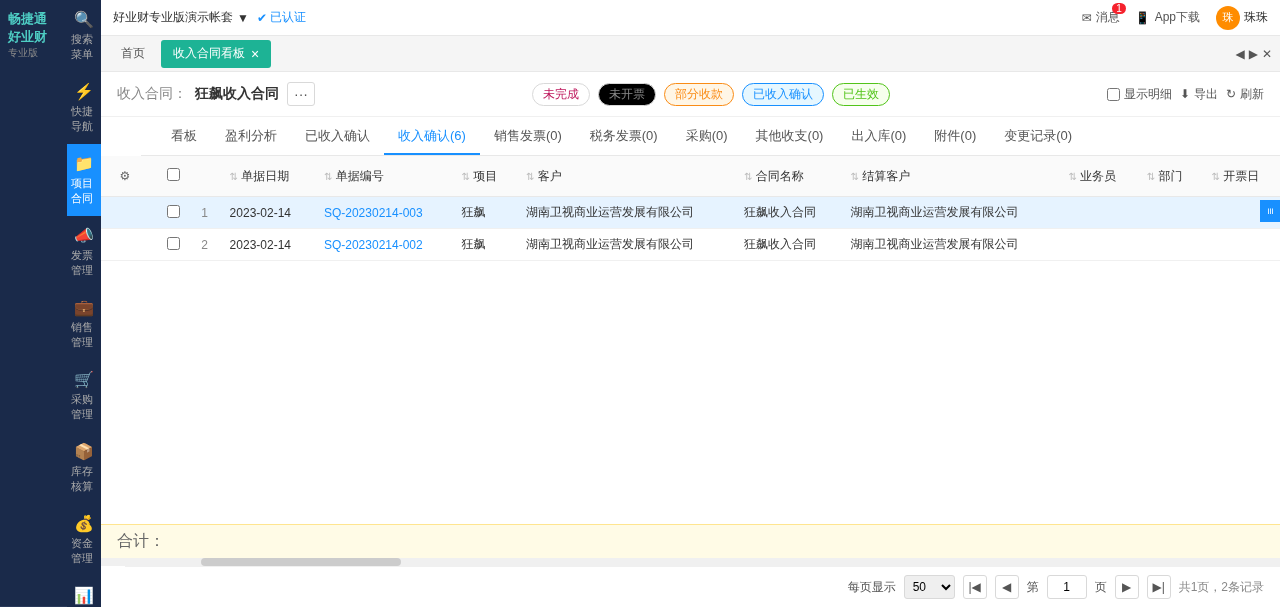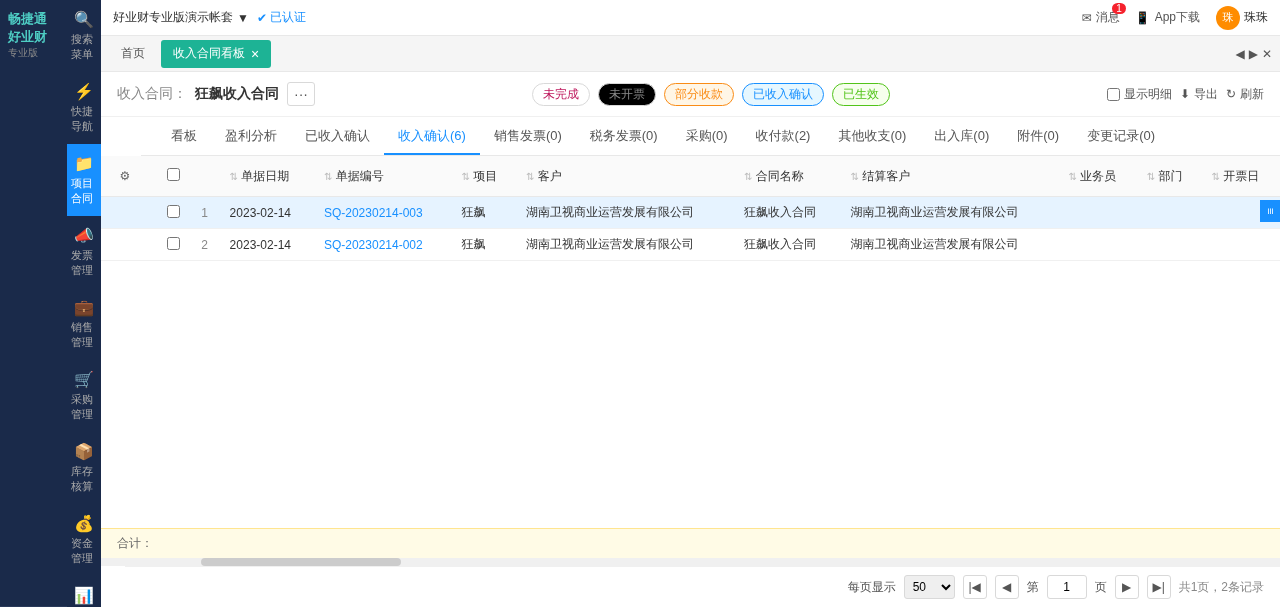--- a/index.html
+++ b/index.html
@@ -68,21 +68,21 @@
     th { padding: 8px 10px; text-align: left; color: #333; font-weight: normal; border-bottom: 1px solid #e8e8e8; white-space: nowrap; font-size: 12px; }
     td { padding: 7px 10px; border-bottom: 1px solid #f0f0f0; color: #333; white-space: nowrap; }
     tr.row-highlight { background: #e6f3ff; }
     .sort-icon { color: #bbb; font-size: 10px; }
     .link-text { color: #1890ff; cursor: pointer; text-decoration: none; }
     .checkbox-cell { width: 30px; text-align: center; }
     .num-cell { width: 30px; text-align: center; color: #888; }
     .settings-btn { width: 28px; height: 24px; display: flex; align-items: center; justify-content: center; cursor: pointer; color: #666; }
 
     
-    .table-footer { padding: 6px 16px; background: #fffbe6; border-top: 1px solid #ffe58f; font-size: 12px; color: #333; display: flex; align-items: center; }
+    .table-footer { padding: 6px 16px; background: #fffbe6; border-top: 1px solid #ffe58f; font-size: 16px; color: #333; display: flex; align-items: center; }
     .total-label { color: #666; }
 
     
     .scrollbar-hint { height: 8px; background: #f0f0f0; position: relative; }
     .scrollbar-thumb { height: 8px; background: #ccc; border-radius: 4px; width: 200px; margin-left: 100px; }
 
     
     .pagination { padding: 8px 16px; background: #fff; border-top: 1px solid #f0f0f0; display: flex; align-items: center; justify-content: flex-end; gap: 8px; font-size: 12px; color: #555; margin-left: 24px; }
     .pagination-btn { width: 24px; height: 24px; border: 1px solid #d9d9d9; border-radius: 3px; display: flex; align-items: center; justify-content: center; cursor: pointer; color: #555; background: #fff; }
     .pagination-input { width: 40px; height: 24px; border: 1px solid #d9d9d9; border-radius: 3px; text-align: center; font-size: 12px; }
@@ -219,21 +219,20 @@
     </div>
 
     <div class="sub-tabs">
       <div class="sub-tab"><span>看板</span></div>
       <div class="sub-tab"><span>盈利分析</span></div>
       <div class="sub-tab"><span>已收入确认</span></div>
       <div class="sub-tab active"><span>收入确认(6)</span></div>
       <div class="sub-tab"><span>销售发票(0)</span></div>
       <div class="sub-tab"><span>税务发票(0)</span></div>
       <div class="sub-tab"><span>采购(0)</span></div>
-      <div class="sub-tab"><span>收付款(2)</span></div>
       <div class="sub-tab"><span>其他收支(0)</span></div>
       <div class="sub-tab"><span>出入库(0)</span></div>
       <div class="sub-tab"><span>附件(0)</span></div>
       <div class="sub-tab"><span>变更记录(0)</span></div>
     </div>
 
     <div class="table-container">
       <table>
         <thead>
           <tr>

